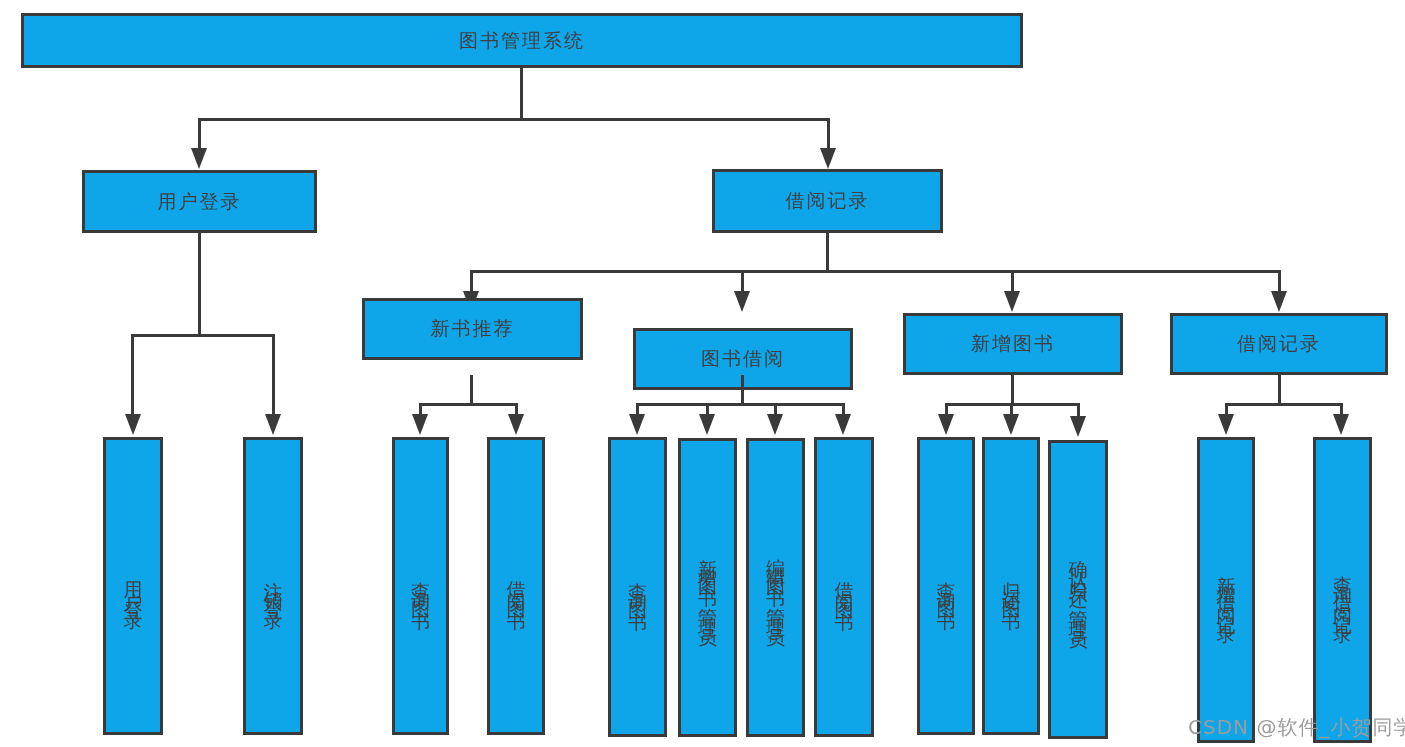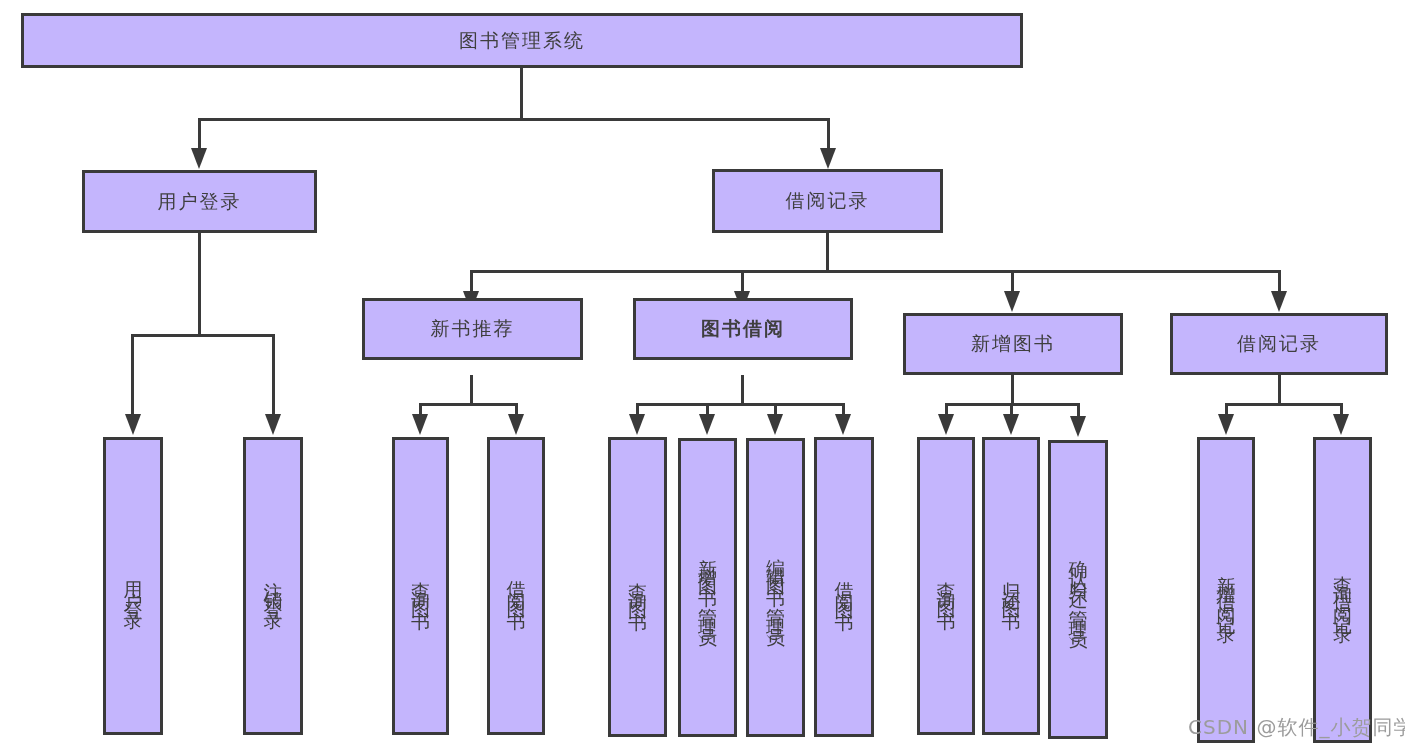--- a/index.html
+++ b/index.html
@@ -7,21 +7,21 @@
     position:relative;
     width:1405px;height:747px;
     background:#ffffff;
     font-family:"DejaVu Sans","Liberation Sans",sans-serif;
     overflow:hidden;
   }
   .box{
     position:absolute;
     box-sizing:border-box;
     border:3px solid #3a3a3a;
-    background:#c4b5fd;
+    background:#0ea5e9;
     display:flex;
     align-items:center;
     justify-content:center;
     color:#3f3f3f;
     font-size:19px;
     letter-spacing:2px;
     text-align:center;
   }
   .vbox .label{
     writing-mode:vertical-rl;
@@ -91,21 +91,21 @@
   <div class="vline" style="left:741px;top:270px;height:22px;"></div>
   <div class="arrow" style="left:734px;top:291px;"></div>
   <div class="vline" style="left:1011px;top:270px;height:22px;"></div>
   <div class="arrow" style="left:1004px;top:291px;"></div>
   <div class="vline" style="left:1278px;top:270px;height:22px;"></div>
   <div class="arrow" style="left:1271px;top:291px;"></div>
 
   <div class="box" style="left:362px;top:298px;width:221px;height:62px;">
     <span class="label">新书推荐</span>
   </div>
-  <div class="box" style="left:633px;top:298px;width:220px;height:62px;font-weight:bold;">
+  <div class="box" style="left:633px;top:328px;width:220px;height:62px;">
     <span class="label">图书借阅</span>
   </div>
   <div class="box" style="left:903px;top:313px;width:220px;height:62px;">
     <span class="label">新增图书</span>
   </div>
   <div class="box" style="left:1170px;top:313px;width:218px;height:62px;font-family:Liberation Serif, serif;">
     <span class="label">借阅记录</span>
   </div>
 
   <div class="vline" style="left:470px;top:375px;height:31px;"></div>

